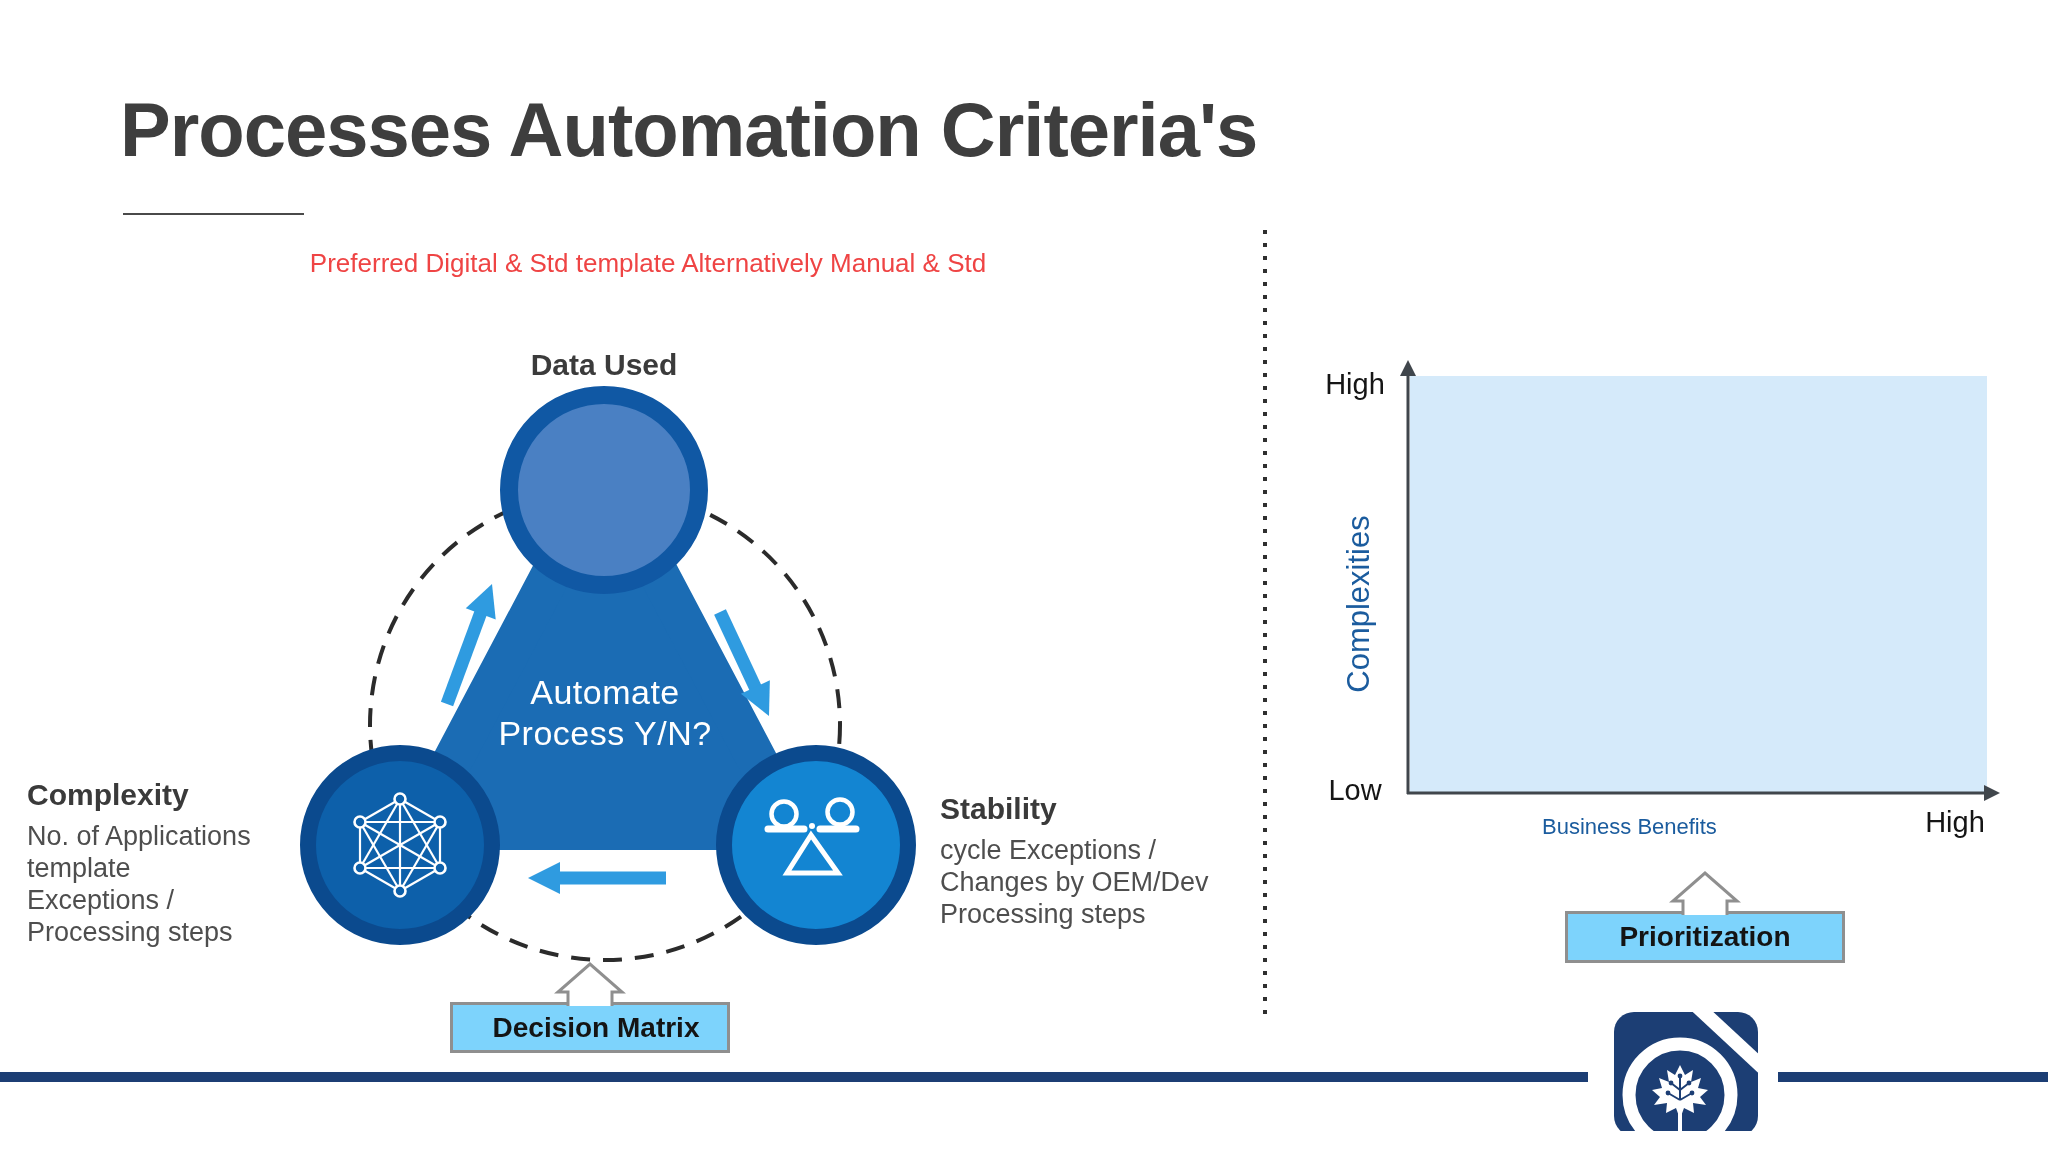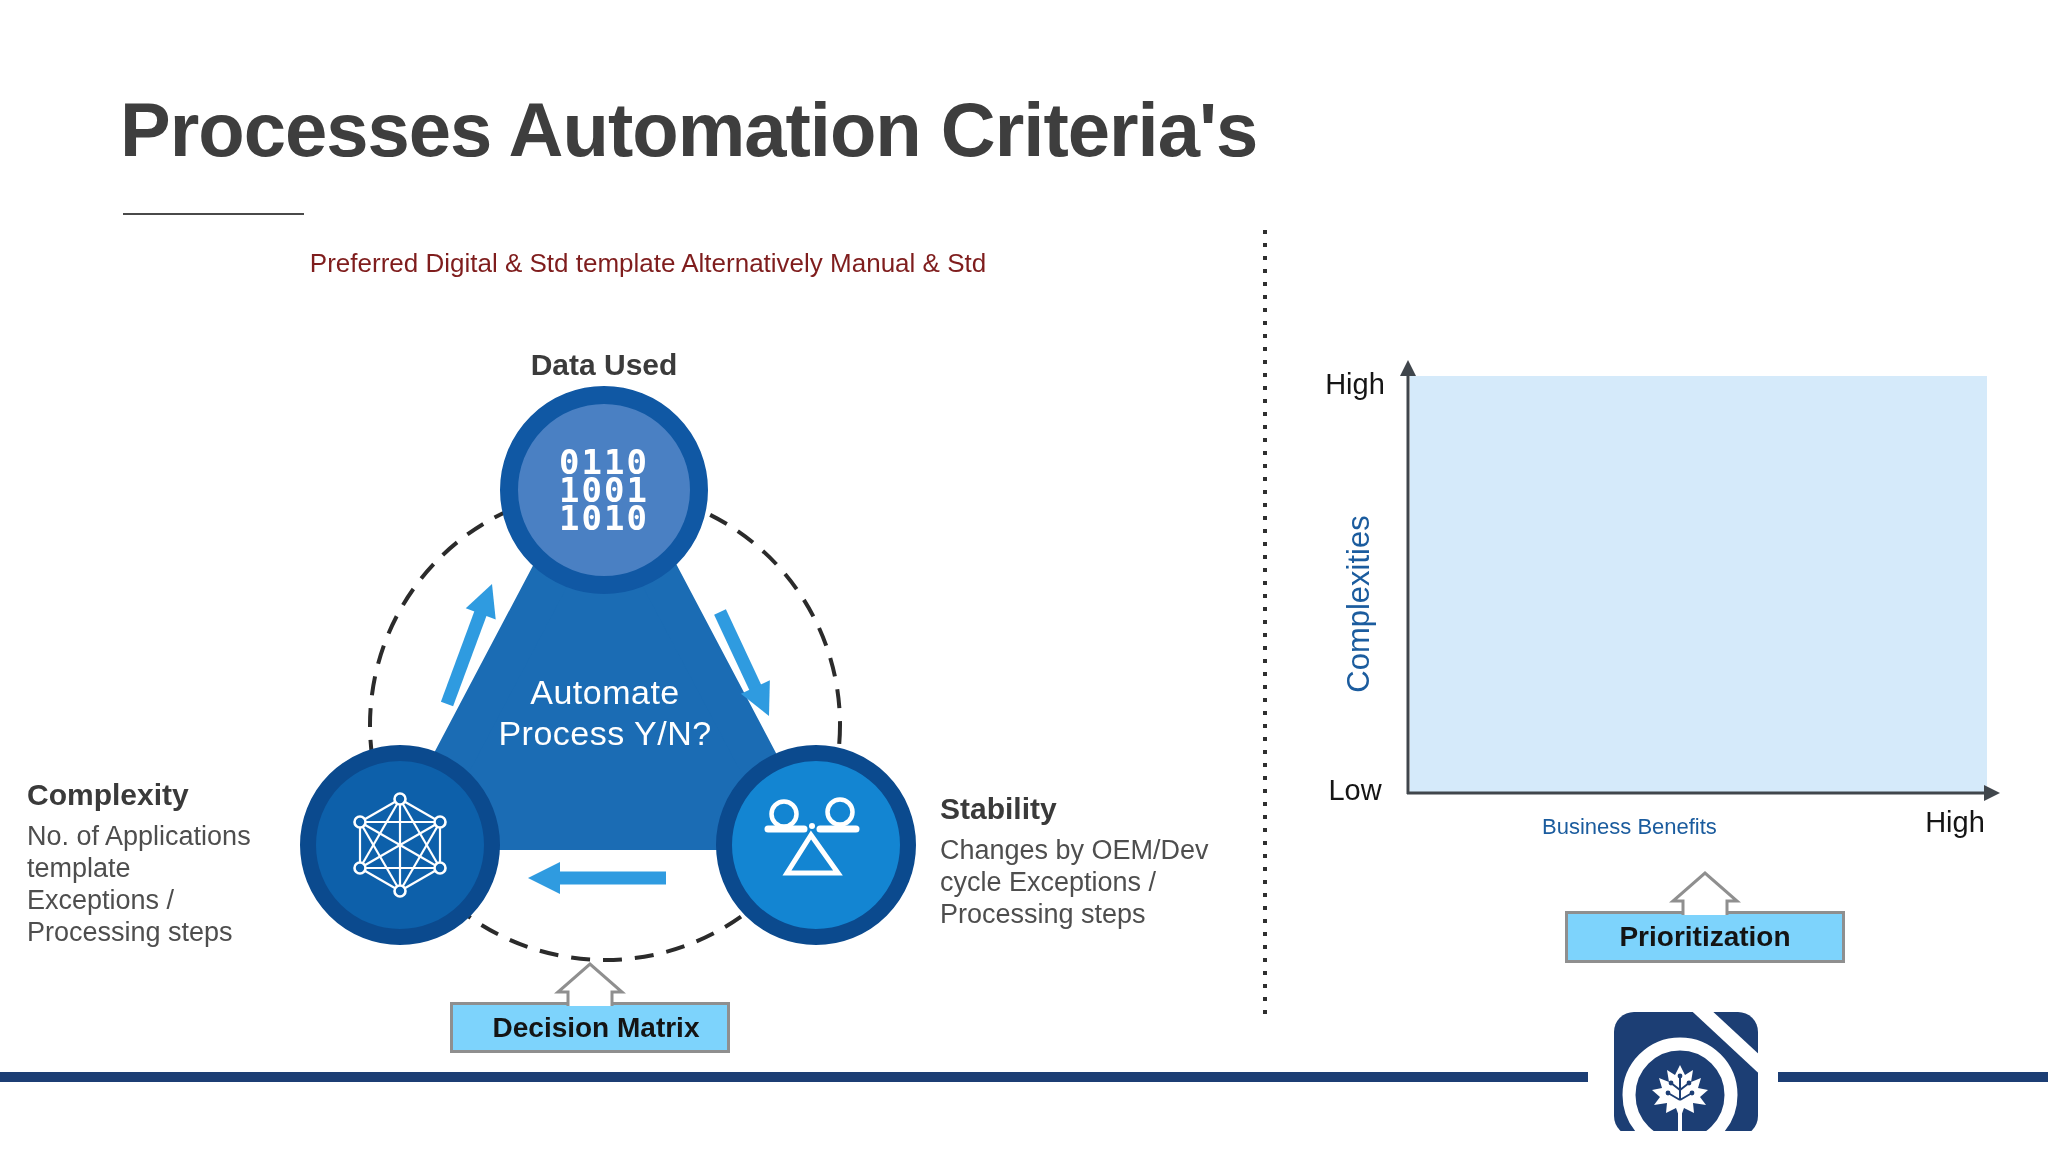--- a/index.html
+++ b/index.html
@@ -1,21 +1,21 @@
 <!DOCTYPE html>
 <html><head>
 <meta charset="utf-8">
 <style>
   html,body{margin:0;padding:0;background:#ffffff;}
   .slide{position:relative;width:2048px;height:1131px;background:#ffffff;overflow:hidden;
          font-family:"Liberation Sans",sans-serif;}
   .abs{position:absolute;}
   .title{left:120px;top:92px;font-size:76px;font-weight:bold;color:#3e3e3e;letter-spacing:-1px;line-height:1;}
   .title-underline{left:123px;top:213px;width:181px;height:2px;background:#4a4a4a;}
-  .subtitle{left:248px;top:246px;width:800px;text-align:center;font-size:26px;line-height:34px;color:#7f1d1d;}
+  .subtitle{left:248px;top:246px;width:800px;text-align:center;font-size:26px;line-height:34px;color:#ef4444;}
   .data-used{left:454px;top:348px;width:300px;text-align:center;font-size:30px;font-weight:bold;color:#3b3b3b;}
   .base-svg{left:0;top:0;width:2048px;height:1152px;z-index:1;}
   .circle{border-radius:50%;z-index:2;}
   .circle-top{left:500px;top:386px;width:172px;height:172px;border:18px solid #1058a4;background:#4a80c3;}
   .circle-bl{left:300px;top:745px;width:168px;height:168px;border:16px solid #0b4a8e;background:#0d60aa;}
   .circle-br{left:716px;top:745px;width:168px;height:168px;border:16px solid #0b4a8e;background:#1385d2;}
   .binary{left:500px;top:448px;width:208px;z-index:3;text-align:center;color:#ffffff;
           font-family:"DejaVu Sans Mono",monospace;font-weight:bold;font-size:34px;line-height:28px;letter-spacing:2px;}
   .center-label{left:455px;top:672px;width:300px;z-index:3;text-align:center;color:#ffffff;
                 font-size:34px;line-height:41px;letter-spacing:0.5px;}
@@ -92,25 +92,20 @@
 
   <div class="abs subtitle">
     <div>Preferred Digital &amp; Std template Alternatively Manual &amp; Std</div>
   </div>
   <div class="abs data-used">Data Used</div>
 
   <div class="abs circle circle-top"></div>
   <div class="abs circle circle-bl"></div>
   <div class="abs circle circle-br"></div>
 
-  <div class="abs binary">
-    <div>0110</div>
-    <div>1001</div>
-    <div>1010</div>
-  </div>
 
   <svg class="abs icon-svg" style="left:340px;top:785px;" width="120" height="120" viewBox="-60 -60 120 120">
     <g stroke="#ffffff" stroke-width="2.2">
       <line x1="0" y1="-46" x2="40" y2="-23"></line>
         <line x1="0" y1="-46" x2="40" y2="23"></line>
       <line x1="0" y1="-46" x2="0" y2="46"></line>
         <line x1="0" y1="-46" x2="-40" y2="23"></line>
       <line x1="0" y1="-46" x2="-40" y2="-23"></line>
         <line x1="40" y1="-23" x2="40" y2="23"></line>
       <line x1="40" y1="-23" x2="0" y2="46"></line>
@@ -152,22 +147,22 @@
   <div class="abs side-title complexity-title">Complexity</div>
   <div class="abs side-body complexity-body">
     <div>No. of Applications</div>
     <div>template</div>
     <div>Exceptions /</div>
     <div>Processing steps</div>
   </div>
 
   <div class="abs side-title stability-title">Stability</div>
   <div class="abs side-body stability-body">
+    <div>cycle Exceptions /</div>
     <div>Changes by OEM/Dev</div>
-    <div>cycle Exceptions /</div>
     <div>Processing steps</div>
   </div>
 
   <div class="abs label-box decision-box">
     <span>Decision Matrix</span>
   </div>
   <svg class="abs chevron" style="left:550px;top:960px;" width="80" height="46" viewBox="0 0 80 46">
     <path d="M18,46 L18,32 L8,32 L40,4 L72,32 L62,32 L62,46" fill="#ffffff" stroke="#8f8f8f" stroke-width="3"></path>
   </svg>
 

